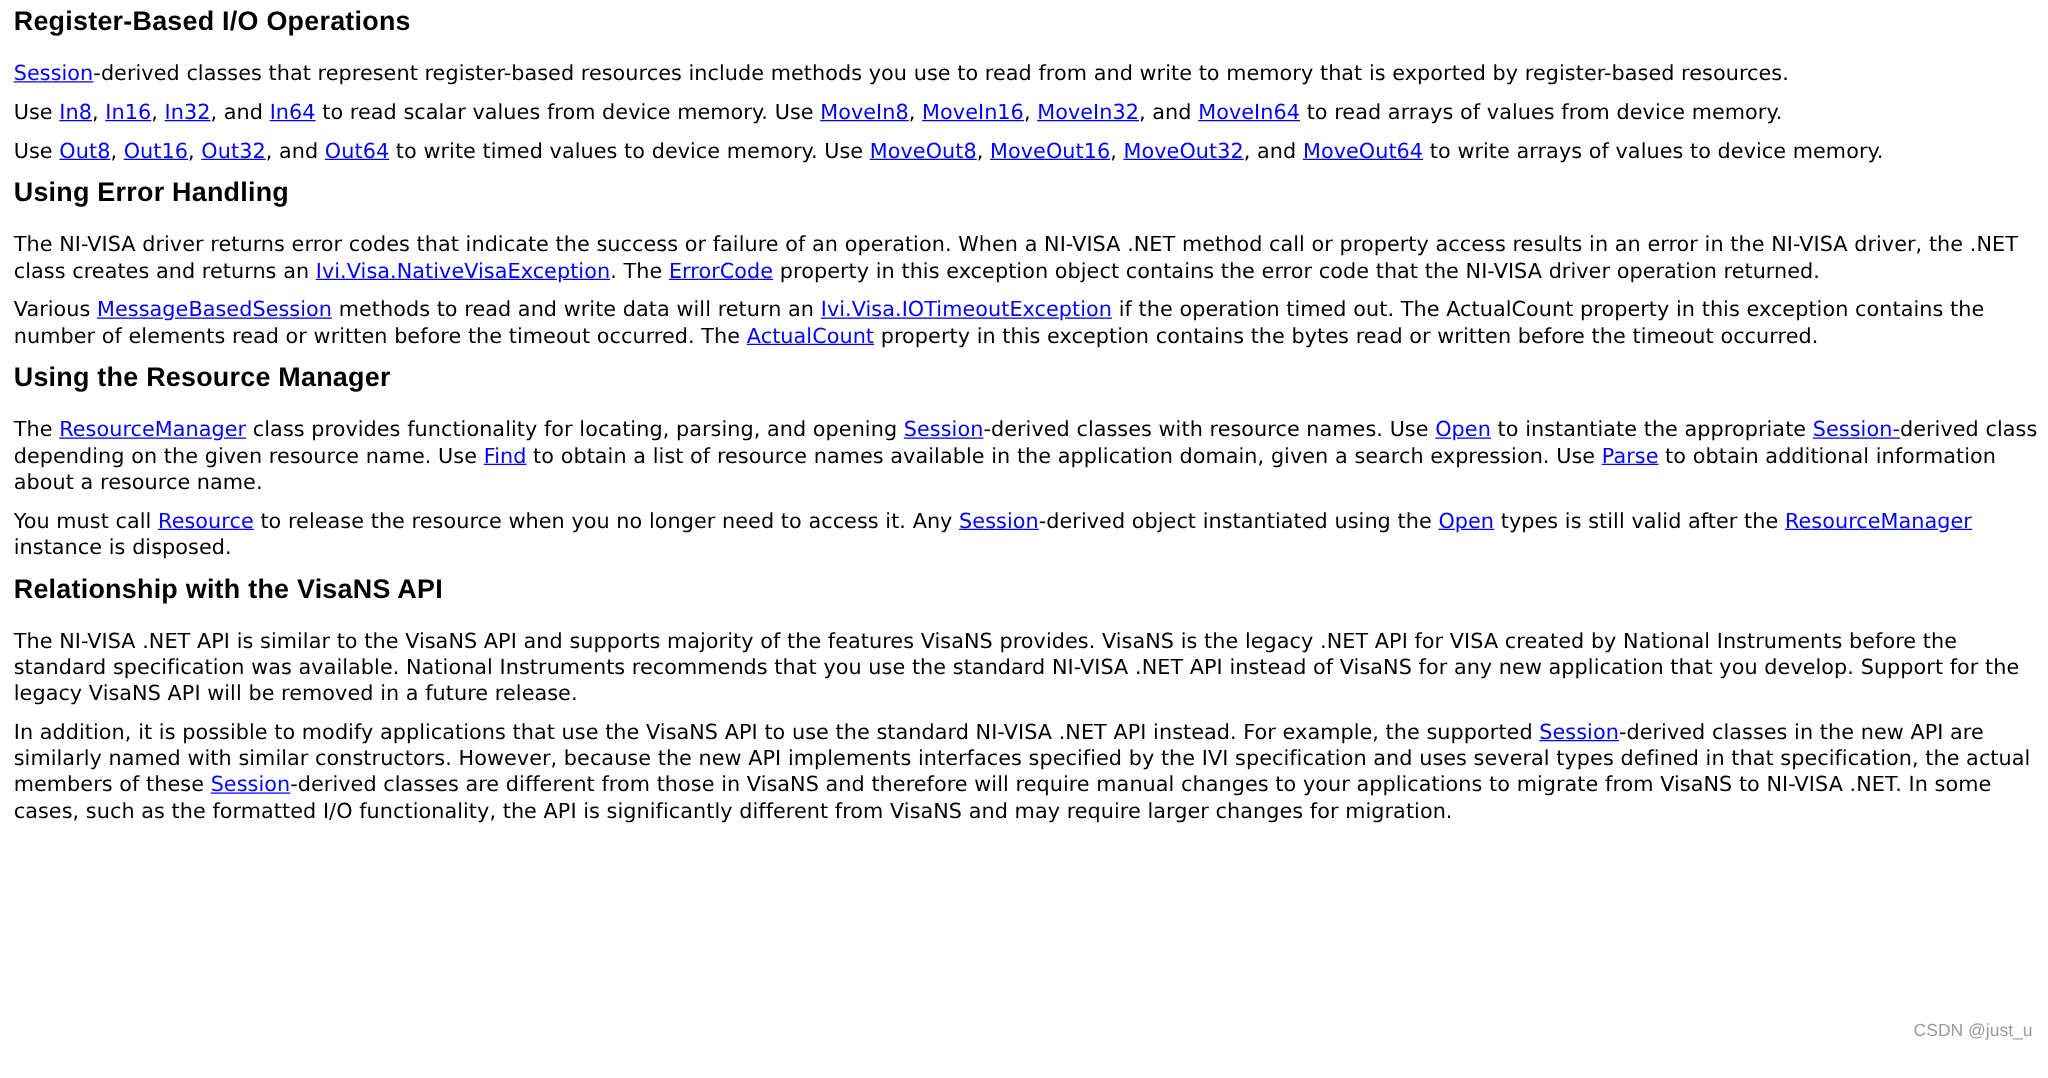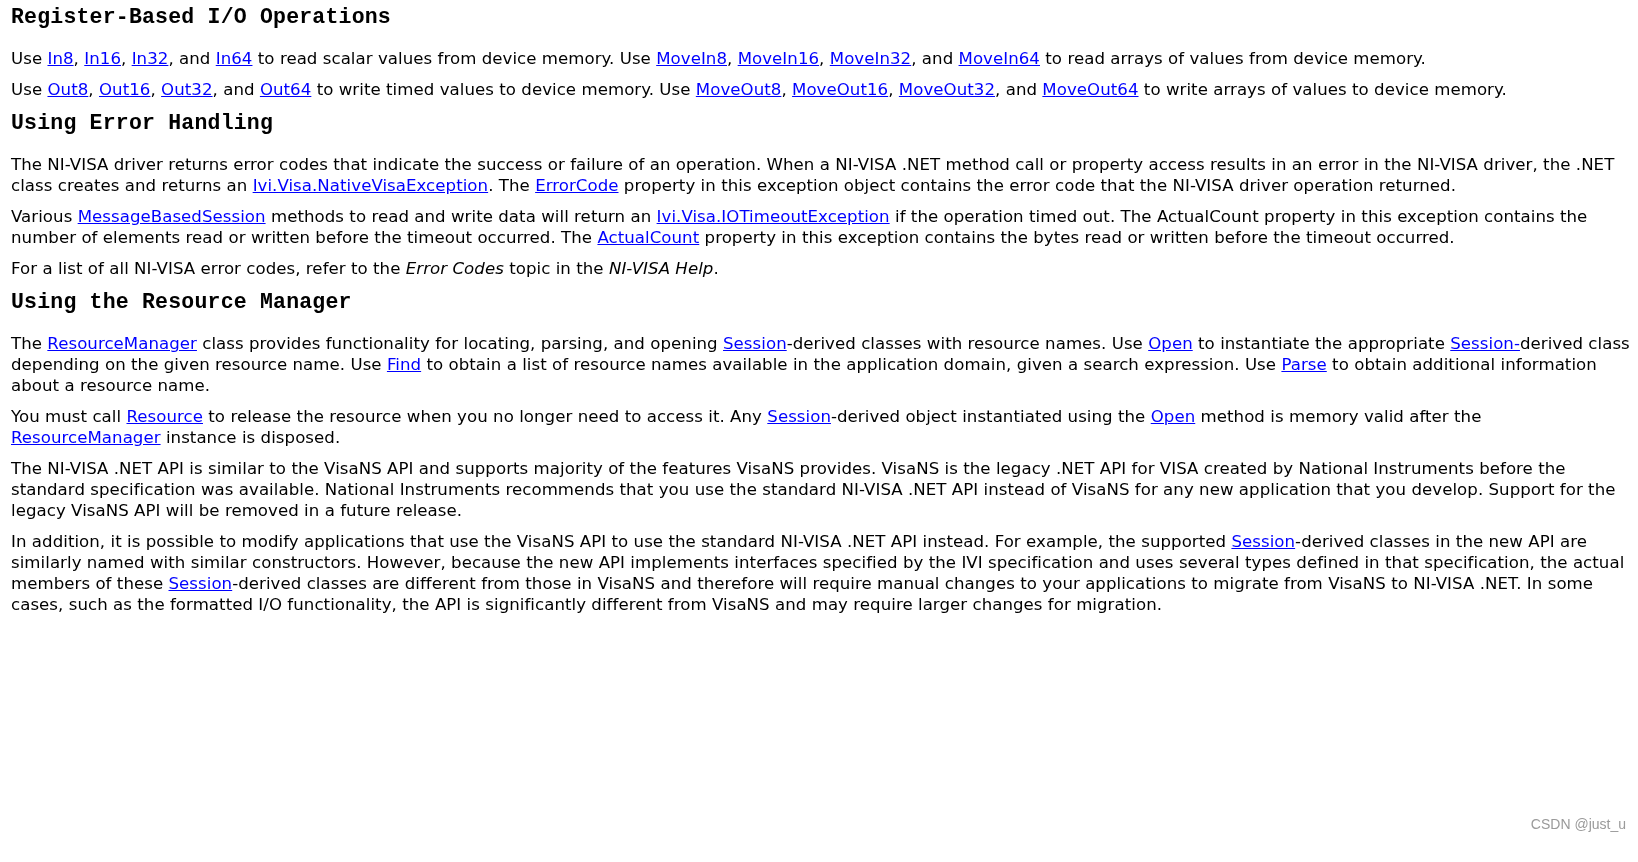--- a/index.html
+++ b/index.html
@@ -15,21 +15,21 @@
     font-family: "DejaVu Sans", sans-serif;
     color: #000000;
   }
   .doc {
     position: absolute;
     left: 11px;
     top: 0;
     width: 1620px;
   }
   h2 {
-    font-family: Liberation Mono, monospace;
+    font-family: Liberation Sans, sans-serif;
     font-weight: bold;
     font-size: 21.5px;
     margin: 4px 0 18px 0;
     line-height: 26px;
     letter-spacing: 0.2px;
   }
   p {
     font-size: 16.6px;
     line-height: 21px;
     margin: 0 0 10px 0;
@@ -49,32 +49,33 @@
     font-size: 14px;
     color: #9a9a9a;
   }
 </style>
 </head>
 <body>
 
 <div class="doc" id="doc">
     <section>
       <h2>Register-Based I/O Operations</h2>
+      <p><a>Session</a><span>-derived classes that represent register-based resources include methods you use to read from and write to memory that is exported by register-based resources.</span></p>
       <p><span>Use </span><a>In8</a><span>, </span><a>In16</a><span>, </span><a>In32</a><span>, and </span><a>In64</a><span> to read scalar values from device memory. Use </span><a>MoveIn8</a><span>, </span><a>MoveIn16</a><span>, </span><a>MoveIn32</a><span>, and </span><a>MoveIn64</a><span> to read arrays of values from device memory.</span></p>
       <p><span>Use </span><a>Out8</a><span>, </span><a>Out16</a><span>, </span><a>Out32</a><span>, and </span><a>Out64</a><span> to write timed values to device memory. Use </span><a>MoveOut8</a><span>, </span><a>MoveOut16</a><span>, </span><a>MoveOut32</a><span>, and </span><a>MoveOut64</a><span> to write arrays of values to device memory.</span></p>
     </section>
     <section>
       <h2>Using Error Handling</h2>
       <p><span>The NI-VISA driver returns error codes that indicate the success or failure of an operation. When a NI-VISA .NET method call or property access results in an error in the NI-VISA driver, the .NET class creates and returns an </span><a>Ivi.Visa.NativeVisaException</a><span>. The </span><a>ErrorCode</a><span> property in this exception object contains the error code that the NI-VISA driver operation returned.</span></p>
       <p><span>Various </span><a>MessageBasedSession</a><span> methods to read and write data will return an </span><a>Ivi.Visa.IOTimeoutException</a><span> if the operation timed out. The ActualCount property in this exception contains the number of elements read or written before the timeout occurred. The </span><a>ActualCount</a><span> property in this exception contains the bytes read or written before the timeout occurred.</span></p>
-      <p><span>For a list of all NI-VISA error codes, refer to the </span><em>Error Codes</em><span> topic in the </span><em>NI-VISA Help</em><span>.</span></p>
     </section>
     <section>
       <h2>Using the Resource Manager</h2>
       <p><span>The </span><a>ResourceManager</a><span> class provides functionality for locating, parsing, and opening </span><a>Session</a><span>-derived classes with resource names. Use </span><a>Open</a><span> to instantiate the appropriate </span><a>Session-</a><span>derived class depending on the given resource name. Use </span><a>Find</a><span> to obtain a list of resource names available in the application domain, given a search expression. Use </span><a>Parse</a><span> to obtain additional information about a resource name.</span></p>
-      <p><span>You must call </span><a>Resource</a><span> to release the resource when you no longer need to access it. Any </span><a>Session</a><span>-derived object instantiated using the </span><a>Open</a><span> method is memory valid after the </span><a>ResourceManager</a><span> instance is disposed.</span></p>
+      <p><span>You must call </span><a>Resource</a><span> to release the resource when you no longer need to access it. Any </span><a>Session</a><span>-derived object instantiated using the </span><a>Open</a><span> types is still valid after the </span><a>ResourceManager</a><span> instance is disposed.</span></p>
     </section>
     <section>
+      <h2>Relationship with the VisaNS API</h2>
       <p><span>The NI-VISA .NET API is similar to the VisaNS API and supports majority of the features VisaNS provides. VisaNS is the legacy .NET API for VISA created by National Instruments before the standard specification was available. National Instruments recommends that you use the standard NI-VISA .NET API instead of VisaNS for any new application that you develop. Support for the legacy VisaNS API will be removed in a future release.</span></p>
       <p><span>In addition, it is possible to modify applications that use the VisaNS API to use the standard NI-VISA .NET API instead. For example, the supported </span><a>Session</a><span>-derived classes in the new API are similarly named with similar constructors. However, because the new API implements interfaces specified by the IVI specification and uses several types defined in that specification, the actual members of these </span><a>Session</a><span>-derived classes are different from those in VisaNS and therefore will require manual changes to your applications to migrate from VisaNS to NI-VISA .NET. In some cases, such as the formatted I/O functionality, the API is significantly different from VisaNS and may require larger changes for migration.</span></p>
     </section>
   </div>
 <div class="watermark">CSDN @just_u</div>
 
 </body></html>

